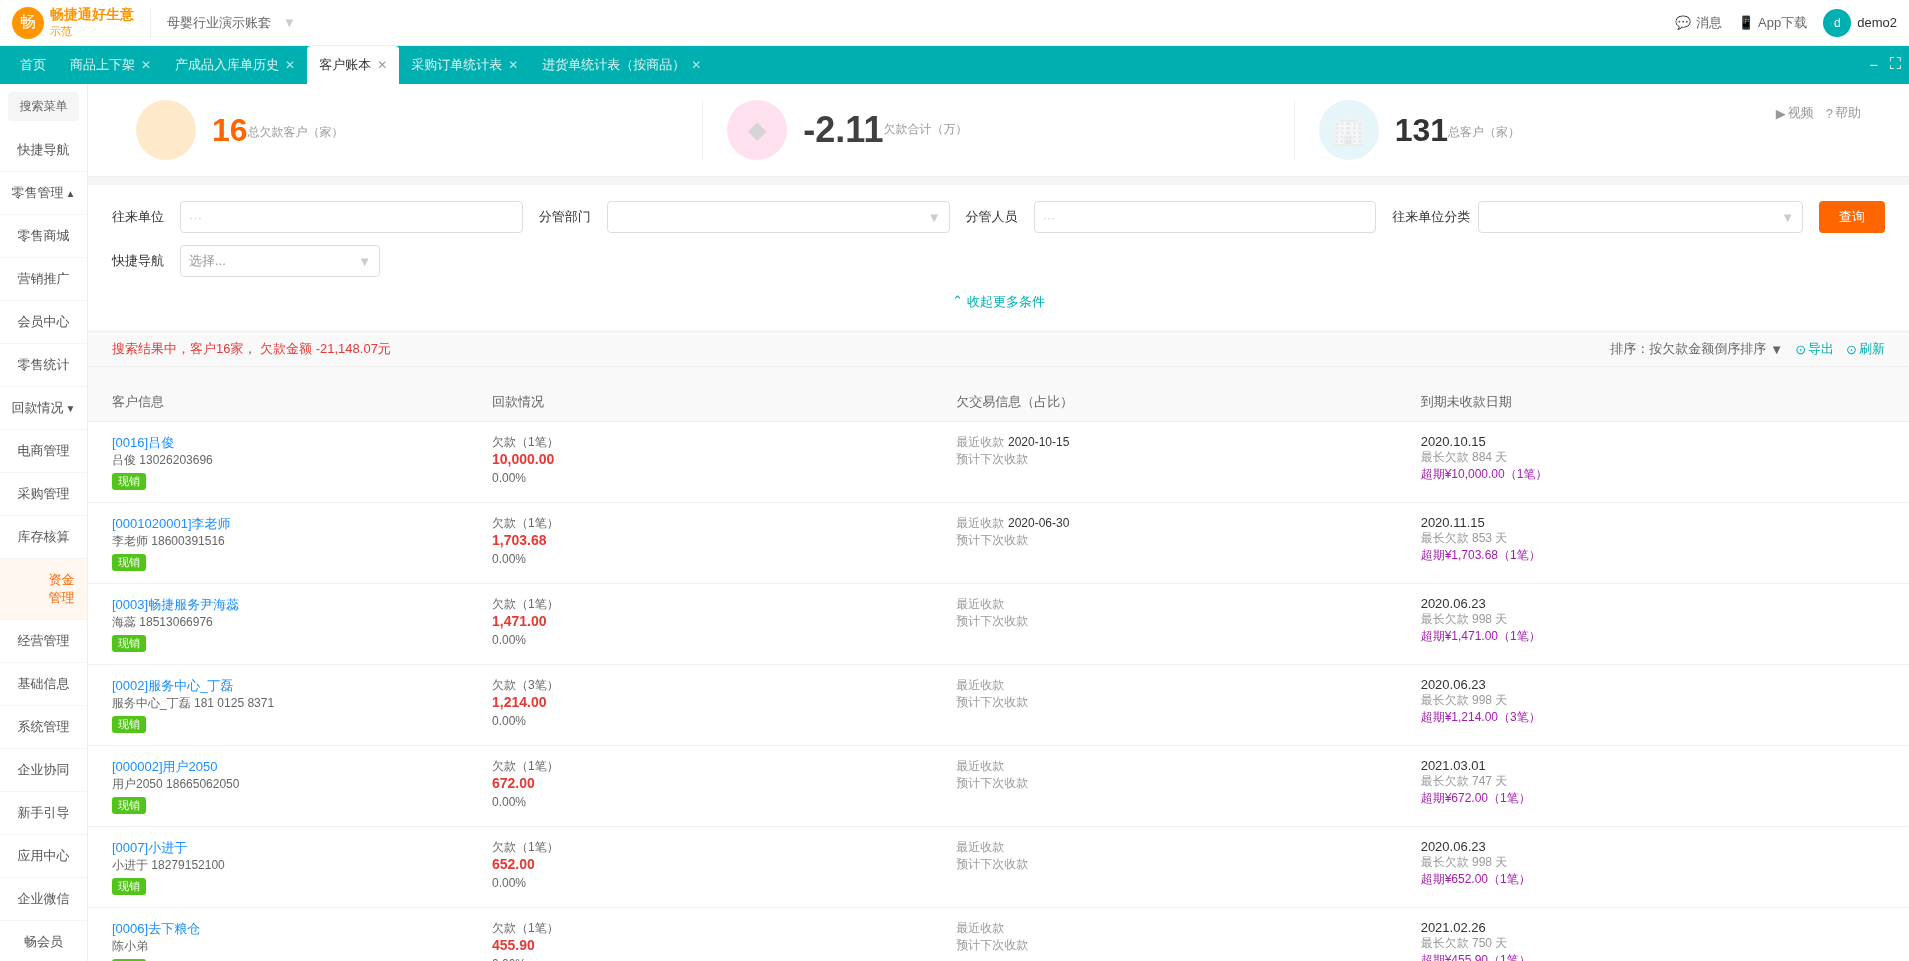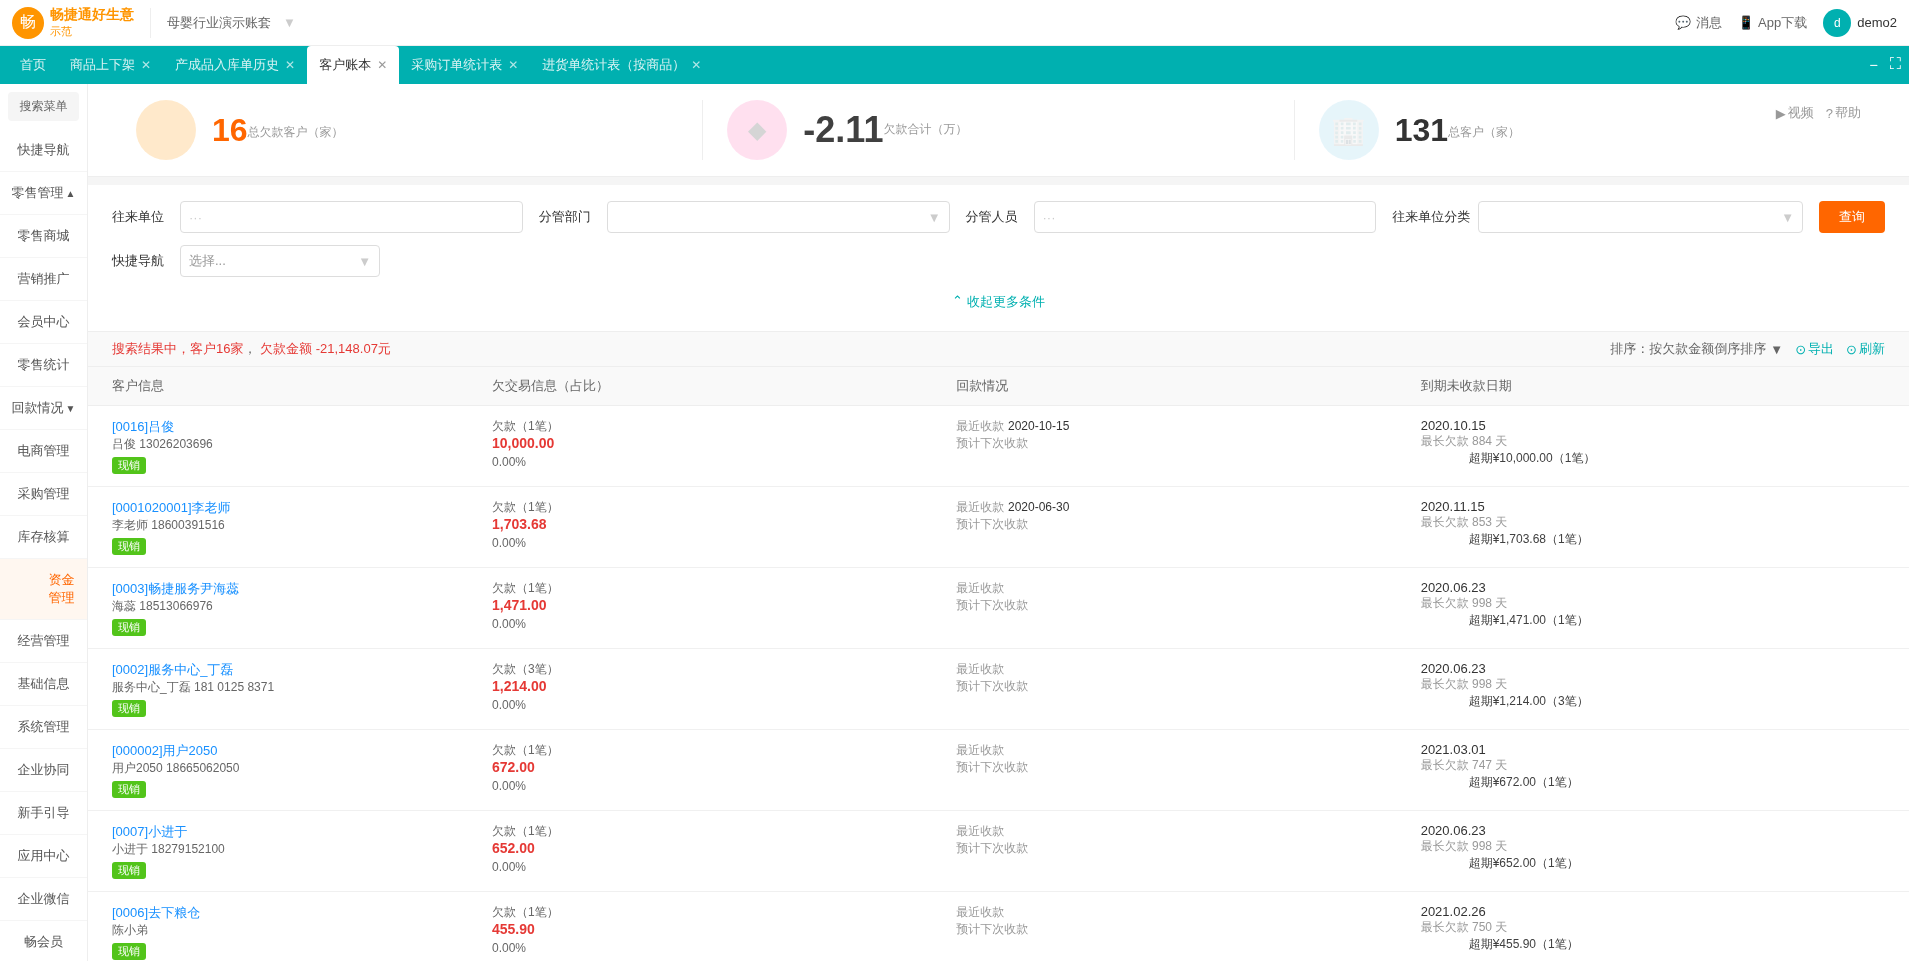--- a/index.html
+++ b/index.html
@@ -70,34 +70,34 @@
     .results-header { background: #f9f9f9; padding: 8px 24px; display: flex; align-items: center; justify-content: space-between; border-top: 1px solid #eee; border-bottom: 1px solid #eee; }
     .results-summary { color: #666; font-size: 13px; }
     .results-summary span { color: #e53935; }
     .results-actions { display: flex; align-items: center; gap: 12px; }
     .sort-btn { color: #666; font-size: 12px; cursor: pointer; display: flex; align-items: center; gap: 4px; }
     .action-btn { color: #00b0b0; font-size: 12px; cursor: pointer; display: flex; align-items: center; gap: 2px; }
 
     
     .table-container { background: #fff; }
     .table-header { display: grid; grid-template-columns: 380px 1fr 1fr 1fr; padding: 10px 24px; background: #f9f9f9; border-bottom: 1px solid #eee; }
-    .table-header-cell { font-size: 13px; color: #666; font-weight: normal; }
+    .table-header-cell { font-size: 13px; color: #666; font-weight: normal; margin-top: 16px; }
     .table-row { display: grid; grid-template-columns: 380px 1fr 1fr 1fr; padding: 12px 24px; border-bottom: 1px solid #f0f0f0; align-items: start; }
     .customer-name { color: #1890ff; cursor: pointer; font-size: 13px; }
     .customer-phone { color: #666; font-size: 12px; }
     .customer-tag { display: inline-block; background: #52c41a; color: #fff; font-size: 11px; padding: 1px 6px; border-radius: 3px; margin-top: 4px; }
     .debt-amount { color: #e53935; font-size: 14px; font-weight: bold; }
     .debt-count { color: #666; font-size: 12px; }
     .debt-ratio { color: #666; font-size: 12px; margin-top: 4px; }
     .recovery-label { color: #999; font-size: 12px; }
     .recovery-date { color: #333; font-size: 12px; }
     .next-payment { color: #999; font-size: 12px; }
     .overdue-date { color: #333; font-size: 13px; }
     .overdue-days { color: #999; font-size: 12px; }
-    .overdue-amount { color: #404040; font-size: 12px; cursor: pointer; margin-left: 48px; }
+    .overdue-amount { color: #a21caf; font-size: 12px; cursor: pointer; }
 
     
     ::-webkit-scrollbar { width: 6px; height: 6px; }
     ::-webkit-scrollbar-track { background: #f1f1f1; }
     ::-webkit-scrollbar-thumb { background: #ccc; border-radius: 3px; }
   </style>
 </head>
 <body>
 
 <div class="header">
@@ -324,22 +324,22 @@
         <span class="action-btn">
           <span>⊙</span>
           <span>刷新</span>
         </span>
       </div>
     </div>
 
     <div class="table-container">
       <div class="table-header">
         <div class="table-header-cell">客户信息</div>
+        <div class="table-header-cell">回款情况</div>
         <div class="table-header-cell">欠交易信息（占比）</div>
-        <div class="table-header-cell">回款情况</div>
         <div class="table-header-cell">到期未收款日期</div>
       </div>
 
       <div class="table-row">
         <div>
           <div class="customer-name">[0016]吕俊</div>
           <div class="customer-phone">吕俊 13026203696</div>
           <span class="customer-tag">现销</span>
         </div>
         <div>

